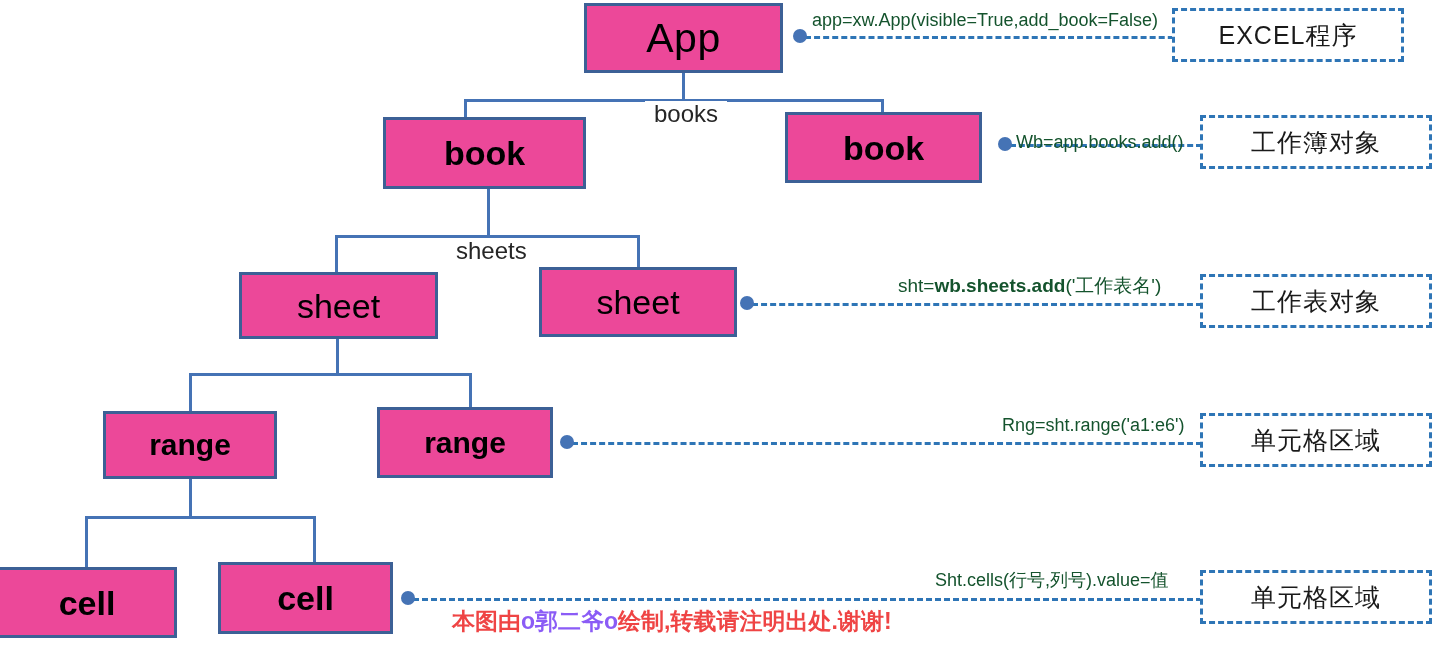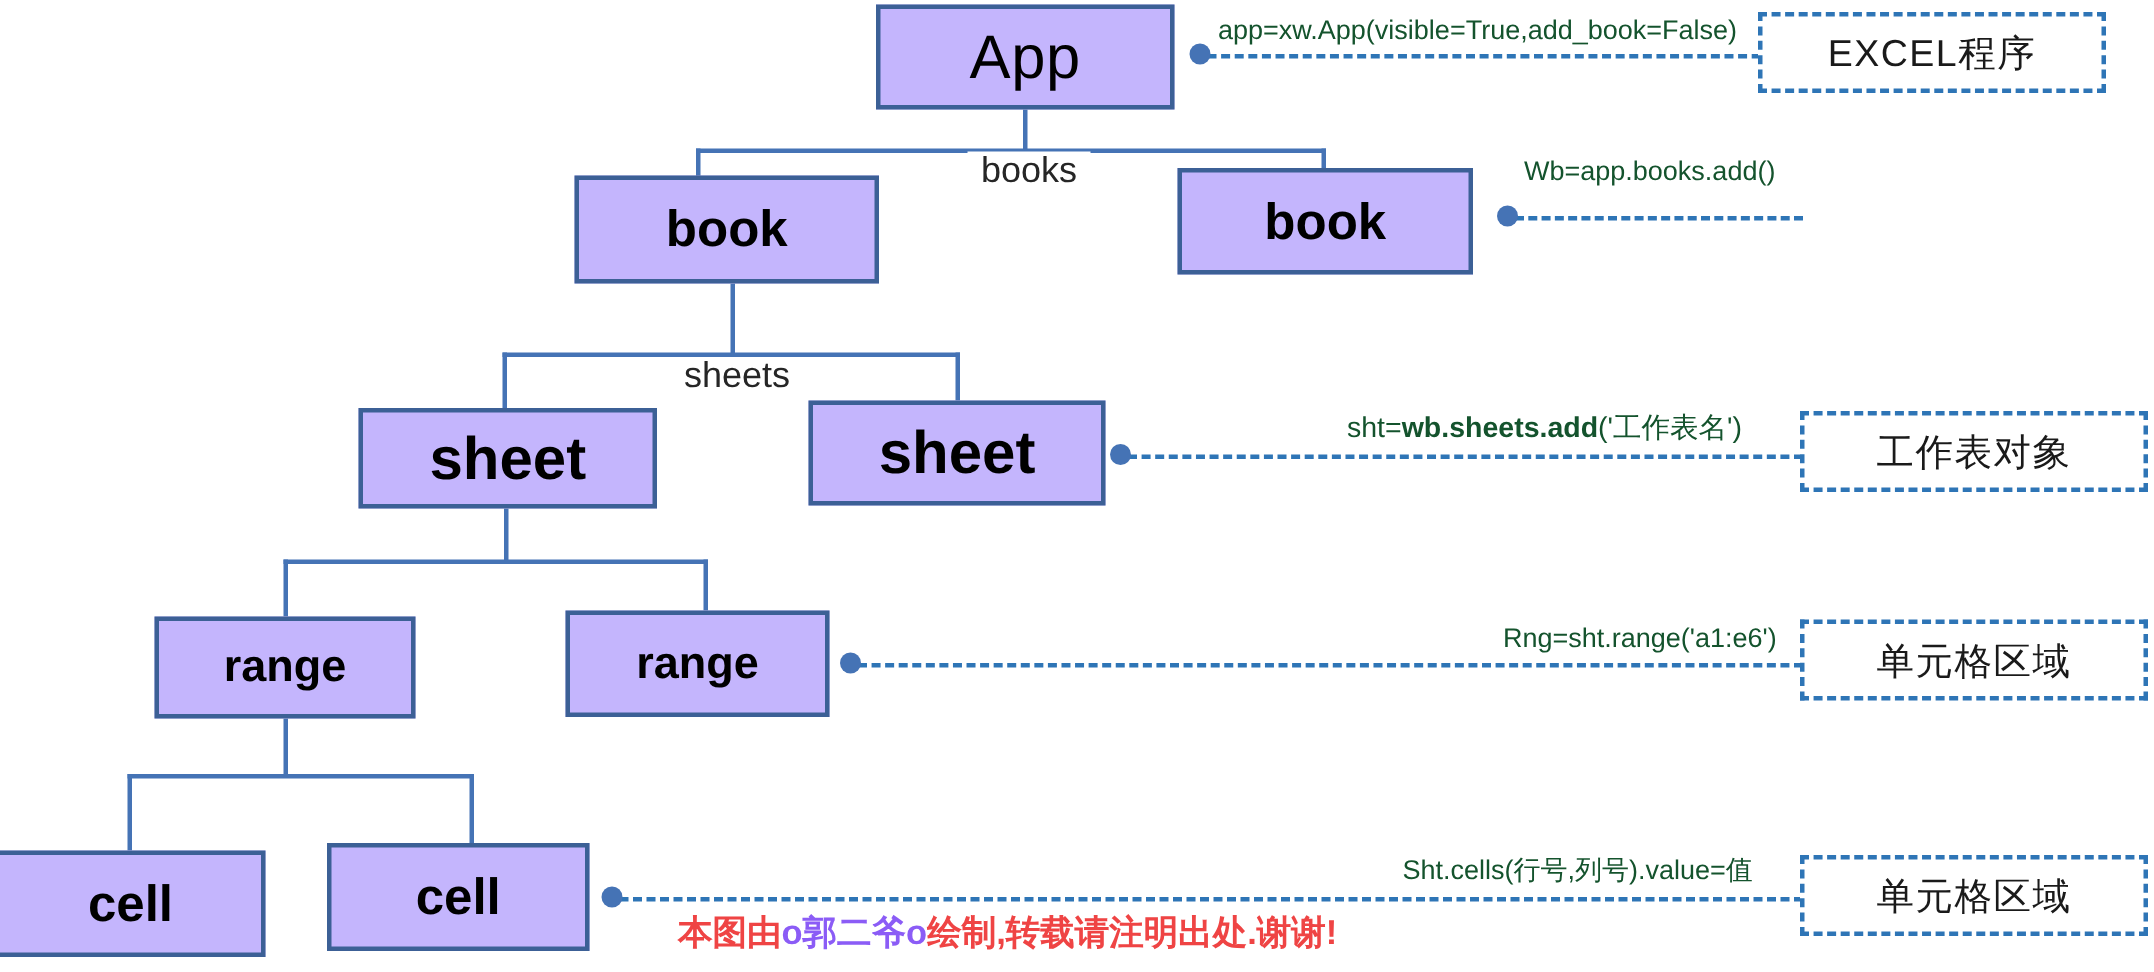--- a/index.html
+++ b/index.html
@@ -16,34 +16,34 @@
     height: 648px;
     background: #ffffff;
     overflow: hidden;
   }
 
   
   .node {
     position: absolute;
     box-sizing: border-box;
     border: 3px solid #3c6096;
-    background: #c4b5fd;
+    background: #ec4899;
     display: flex;
     align-items: center;
     justify-content: center;
     color: #000000;
     z-index: 3;
   }
   .node .label {
     line-height: 1;
     white-space: nowrap;
   }
   .node.n-app .label   { font-size: 41px; font-weight: 400; letter-spacing: .5px; }
   .node.n-book .label  { font-size: 34px; font-weight: 700; }
-  .node.n-sheet .label { font-size: 40px; font-weight: 700; }
+  .node.n-sheet .label { font-size: 34px; font-weight: 400; }
   .node.n-range .label { font-size: 30px; font-weight: 700; }
   .node.n-cell .label  { font-size: 34px; font-weight: 700; }
 
   
   .vline {
     position: absolute;
     width: 3px;
     background: #4573b5;
     z-index: 1;
   }
@@ -180,21 +180,24 @@
 
   <div class="callout-dot" style="left:793px; top:29px;"></div>
   <div class="callout-dash" style="left:805px; top:36px; width:396px;"></div>
   <div class="callout-code" style="left:812px; top:10px;">app=xw.App(visible=True,add_book=False)</div>
   <div class="desc-box" style="left:1172px; top:8px; width:232px; height:54px;">
     <span class="desc-text">EXCEL程序</span>
   </div>
 
   <div class="callout-dot" style="left:998px; top:137px;"></div>
   <div class="callout-dash" style="left:1010px; top:144px; width:192px;"></div>
-  <div class="callout-code" style="left:1016px; top:104px;">Wb=app.books.add()</div>
+  <div class="callout-code" style="left:1016px; top:132px;">Wb=app.books.add()</div>
+  <div class="desc-box" style="left:1200px; top:115px; width:232px; height:54px;">
+    <span class="desc-text">工作簿对象</span>
+  </div>
 
   <div class="callout-dot" style="left:740px; top:296px;"></div>
   <div class="callout-dash" style="left:752px; top:303px; width:450px;"></div>
   <div class="callout-code bolder" style="left:898px; top:275px;text-align:right;">
     <span>sht=</span><span class="b">wb.sheets.add</span><span>('工作表名')</span>
   </div>
   <div class="desc-box" style="left:1200px; top:274px; width:232px; height:54px;">
     <span class="desc-text">工作表对象</span>
   </div>
 

